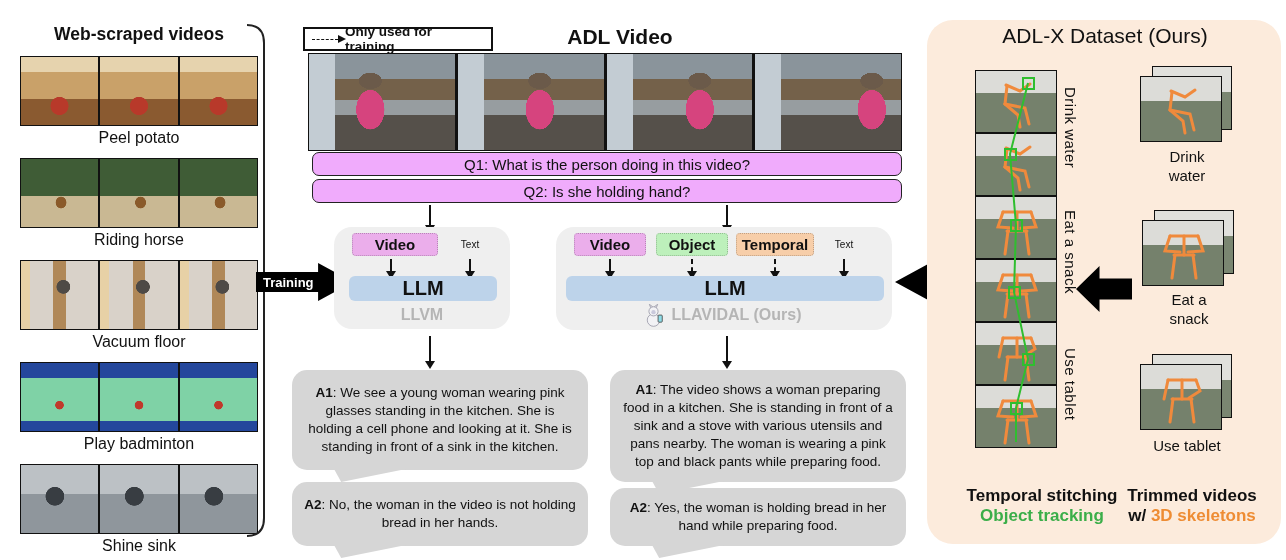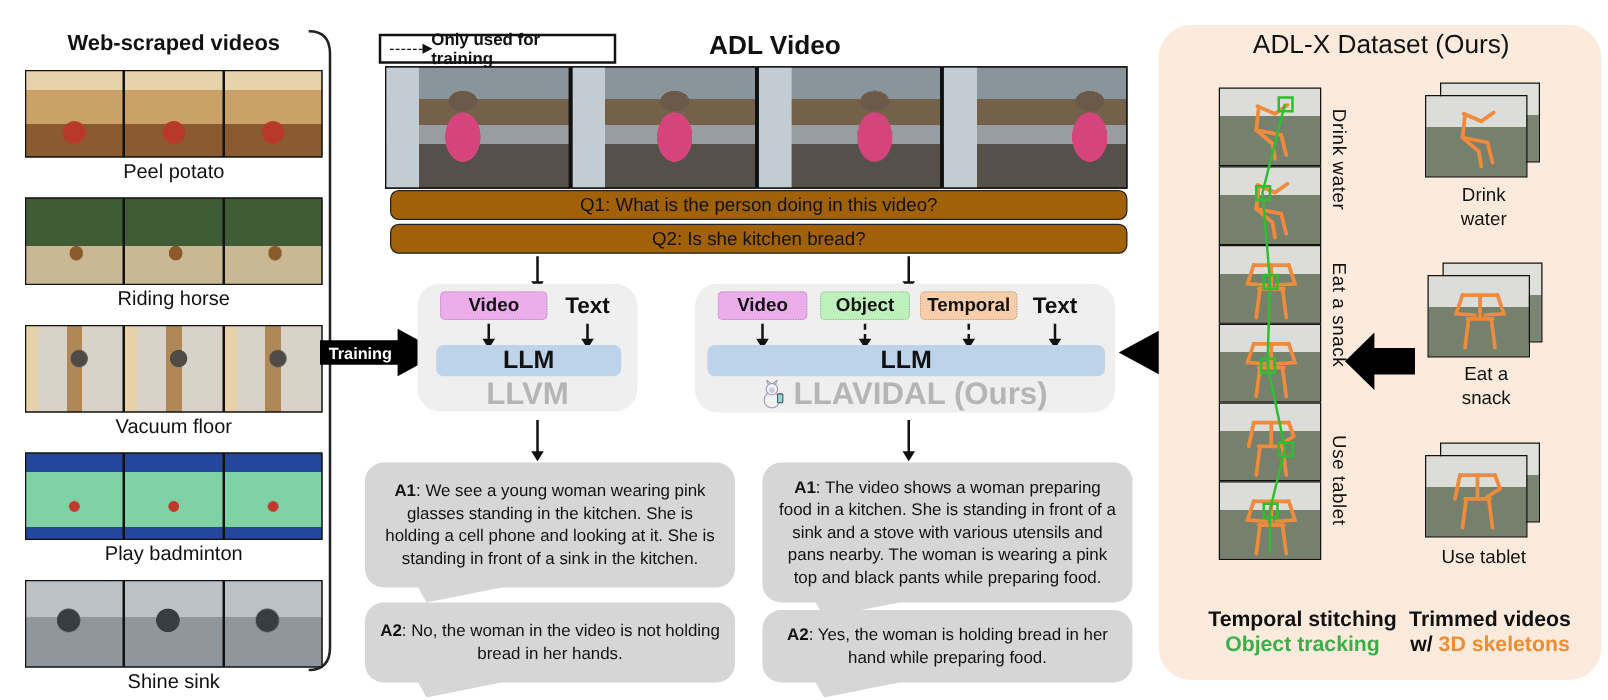--- a/index.html
+++ b/index.html
@@ -29,37 +29,37 @@
   
   .adl-frames{left:308px;top:53px;width:594px;height:98px;display:flex;gap:1px;background:#111}
   .kframe{flex:1;border:1px solid #111;box-sizing:border-box}
   .kframe{background:
     radial-gradient(ellipse 13% 14% at var(--px) 28%,#6b5a4a 0 60%,rgba(0,0,0,0) 61%),
     radial-gradient(ellipse 16% 34% at var(--px) 58%,#d6447e 0 60%,rgba(0,0,0,0) 61%),
     linear-gradient(90deg,#c3ccd3 0 18%,rgba(0,0,0,0) 18%),
     linear-gradient(180deg,#8a949b 0 26%,#74614a 26% 48%,#979da0 48% 64%,#55504a 64% 100%)}
   .f0{--px:42%}.f1{--px:56%}.f2{--px:64%}.f3{--px:80%}
 
-  .qbar{left:312px;width:590px;height:24px;background:#a16207;border:1.5px solid #222;border-radius:7px;display:flex;align-items:center;justify-content:center;font-size:15px;box-sizing:border-box}
+  .qbar{left:312px;width:590px;height:24px;background:#f0abfc;border:1.5px solid #222;border-radius:7px;display:flex;align-items:center;justify-content:center;font-size:15px;box-sizing:border-box}
 
   
   .darr{width:0;border-left:2px solid #111}
   .darr::after{content:"";position:absolute;left:-6px;bottom:-7px;border-left:5px solid transparent;border-right:5px solid transparent;border-top:8px solid #111}
   .darr.dashed{border-left:2px dashed #111}
   .train{background:#000;color:#fff;font-weight:700;font-size:13px;display:flex;align-items:center}
   .train.to-right{clip-path:polygon(0 24%,64% 24%,64% 0,100% 50%,64% 100%,64% 76%,0 76%);padding-left:7px}
   .train.to-left{clip-path:polygon(100% 24%,36% 24%,36% 0,0 50%,36% 100%,36% 76%,100% 76%);justify-content:flex-end;padding-right:5px}
   .bigarrow{background:#000;clip-path:polygon(100% 27%,42% 27%,42% 0,0 50%,42% 100%,42% 73%,100% 73%)}
 
   
   .modelbox{background:#EFEFEF;border-radius:18px}
   .chip{border-radius:4px;font-weight:700;font-size:15px;display:flex;align-items:center;justify-content:center;height:23px;box-sizing:border-box;border:1px dotted rgba(0,0,0,.22)}
-  .inlabel{font-weight:700;font-size:18px;display:flex;align-items:center;justify-content:center;height:23px}
+  .inlabel{font-weight:400;font-size:10px;display:flex;align-items:center;justify-content:center;height:23px}
   .llmbar{border-radius:6px;display:flex;align-items:center;justify-content:center;font-weight:800;font-size:20px;height:25px}
-  .modelname{color:#B5B5B5;font-weight:800;font-size:25px;display:flex;align-items:center;justify-content:center;gap:5px}
+  .modelname{color:#B5B5B5;font-weight:800;font-size:16px;display:flex;align-items:center;justify-content:center;gap:5px}
 
   
   .bubble{background:#D6D6D6;border-radius:15px;display:flex;align-items:center;justify-content:center;text-align:center;font-size:13.5px;line-height:1.33;padding:20px 12px;box-sizing:border-box}
   .bubble::after{content:"";position:absolute;left:42px;bottom:-12px;width:72px;height:13px;background:#D6D6D6;clip-path:polygon(0 0,100% 0,10% 100%)}
   .bubble b{font-weight:800}
 
   
   .peach{left:927px;top:20px;width:354px;height:524px;border-radius:26px}
   .peach-title{left:945px;top:24px;width:320px;text-align:center;font-weight:400;font-size:21px}
   .sframe{position:relative;width:82px;height:63px;border:1px solid #111;box-sizing:border-box;background:linear-gradient(180deg,#dcdcd8 0 36%,#75816c 36% 100%)}
@@ -157,21 +157,21 @@
   <div class="abs adl-title">ADL Video</div>
 
   <div class="abs adl-frames">
     <div class="kframe f0"></div>
     <div class="kframe f1"></div>
     <div class="kframe f2"></div>
     <div class="kframe f3"></div>
   </div>
 
   <div class="abs qbar" style="top:152px">Q1: What is the person doing in this video?</div>
-  <div class="abs qbar" style="top:179px">Q2: Is she kitchen bread?</div>
+  <div class="abs qbar" style="top:179px">Q2: Is she holding hand?</div>
 
   <div class="abs darr" style="left:429px;top:205px;height:21px"></div>
   <div class="abs darr" style="left:726px;top:205px;height:21px"></div>
 
   <div class="abs train to-right" style="left:256px;top:263px;width:90px;height:38px">
       <span>Training</span>
     </div>
   <div class="abs train to-left" style="left:895px;top:263px;width:92px;height:38px">
       <span>Training</span>
     </div>

